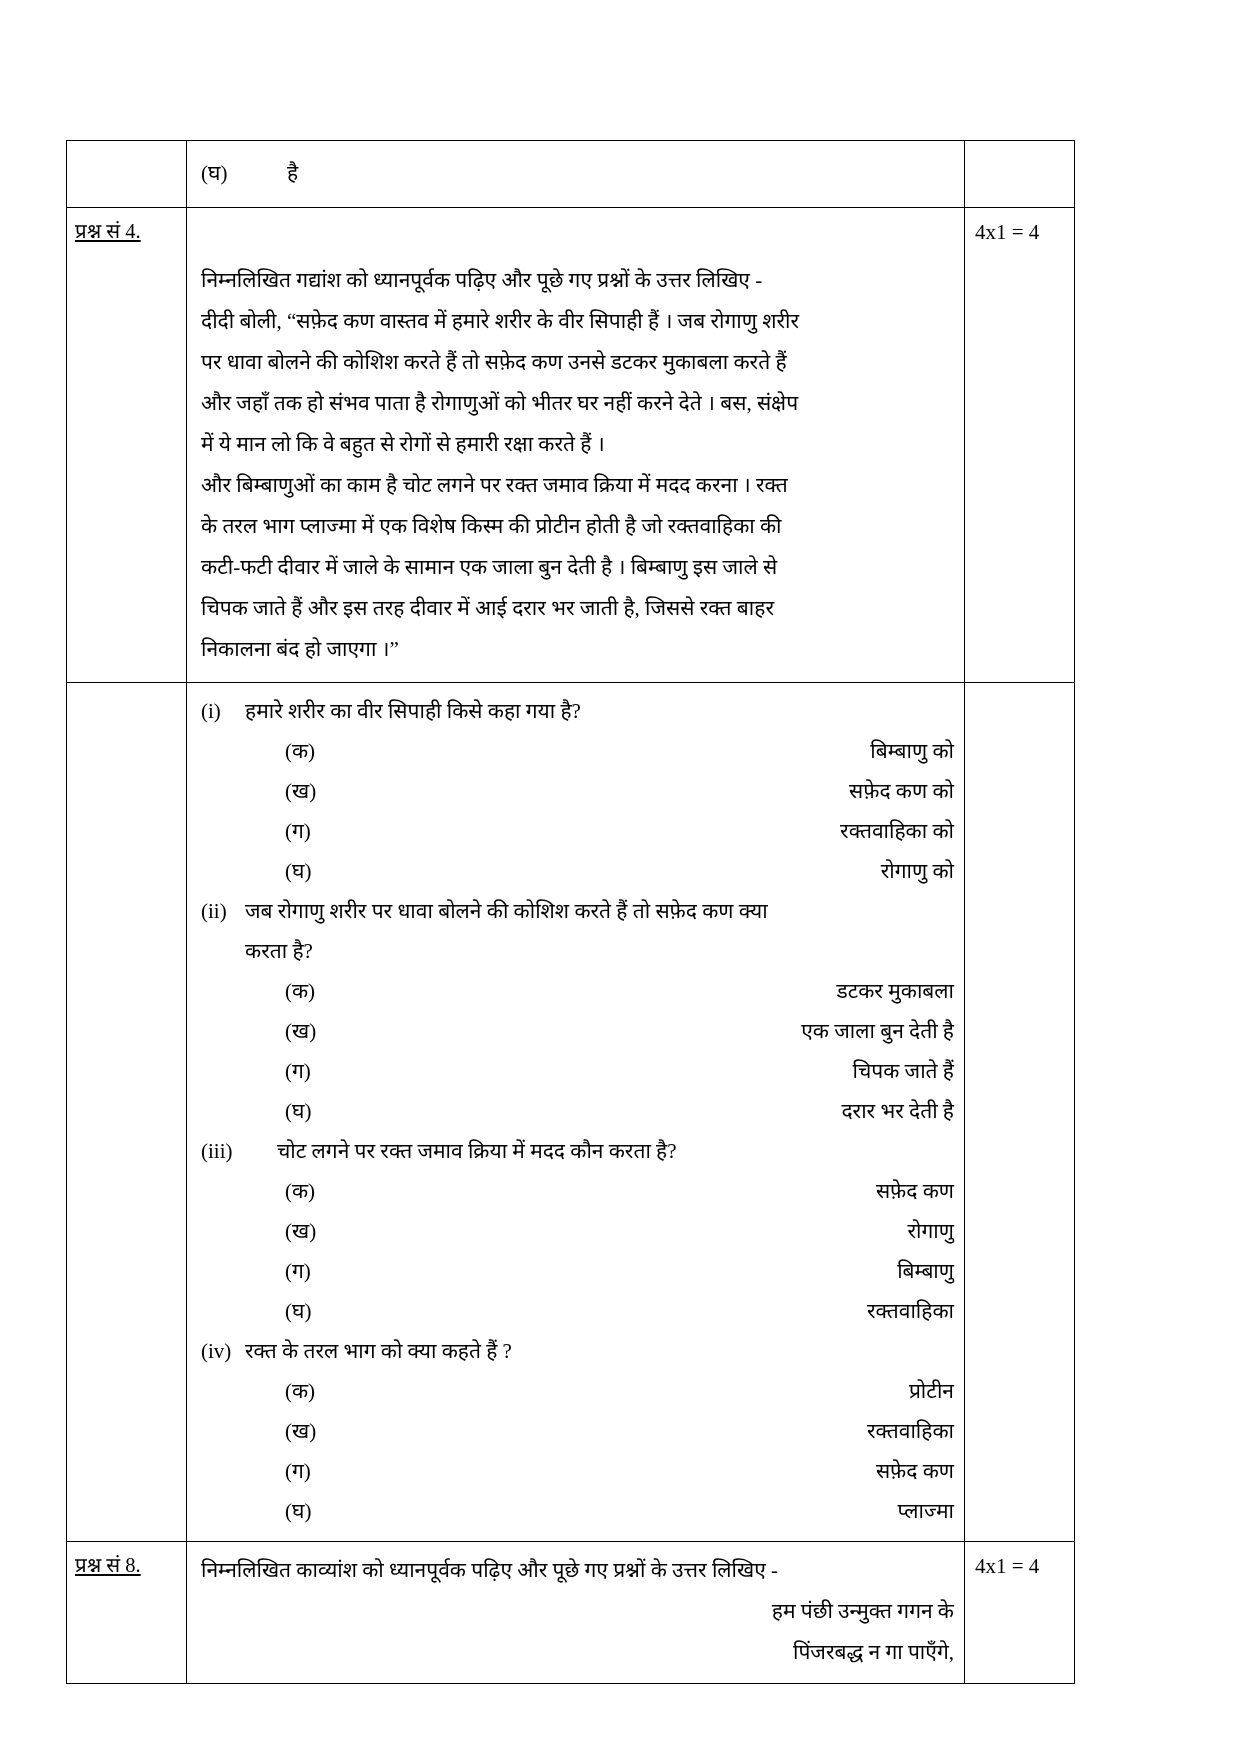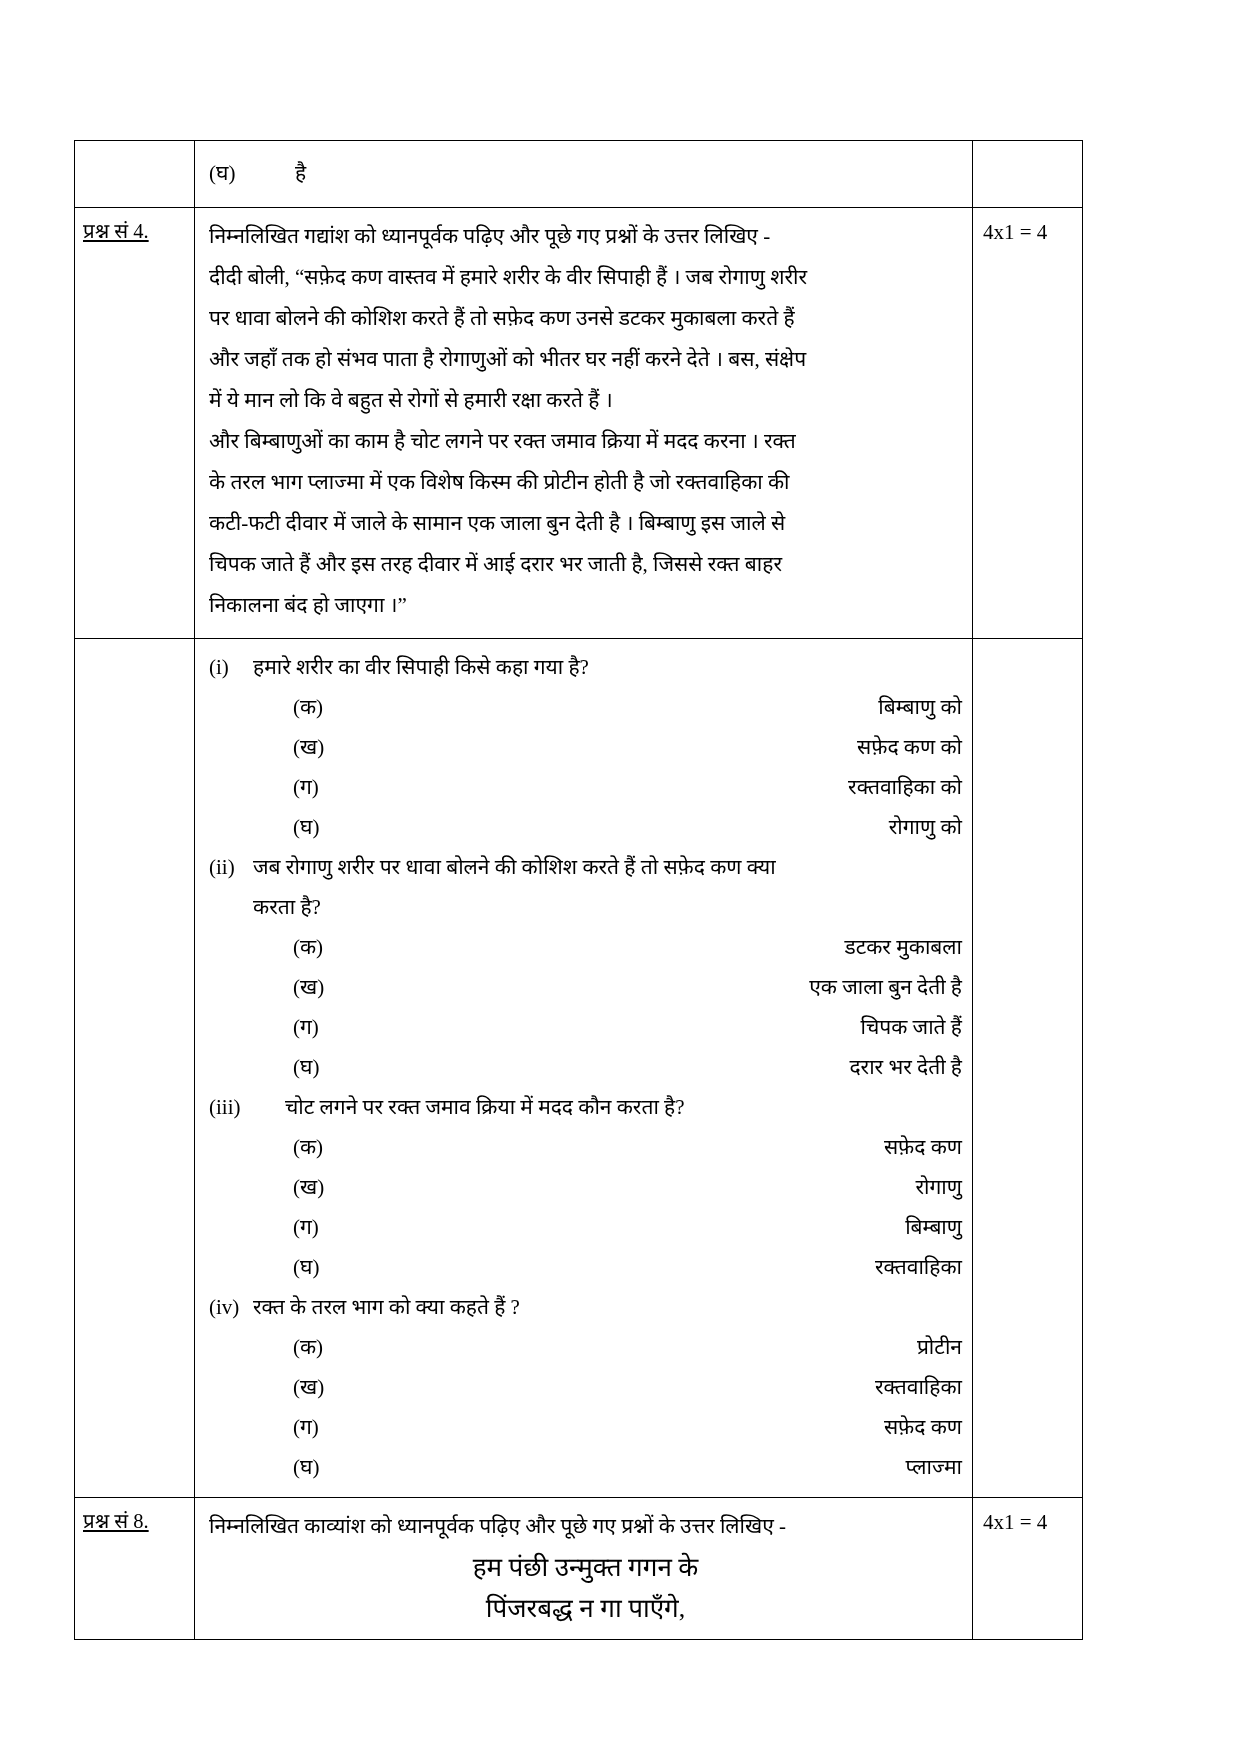--- a/index.html
+++ b/index.html
@@ -20,21 +20,21 @@
     position: absolute;
     left: 0;
     top: 0;
     width: 1241px;
     height: 1755px;
     background: #fff;
   }
 
   .sheet {
     position: absolute;
-    left: 74px;
+    left: 66px;
     top: 140px;
     width: 1008px;
   }
 
   table.qtable {
     border-collapse: collapse;
     width: 1008px;
     table-layout: fixed;
   }
 
@@ -128,25 +128,26 @@
   .opt-key.tight {
     width: 50px;
   }
   .opt-val {
     flex: 1 1 auto;
     text-align: right;
   }
 
   .passage-block {
     padding-bottom: 2px;
+    margin-top: 44px;
   }
   .poem-line {
-    font-size: 26px;
+    font-size: 21px;
     line-height: 41px;
-    text-align: center;
+    text-align: right;
   }
 </style>
 </head>
 <body>
 
 <div class="page">
   <div class="sheet">
 
     <table class="qtable">
       <colgroup>

